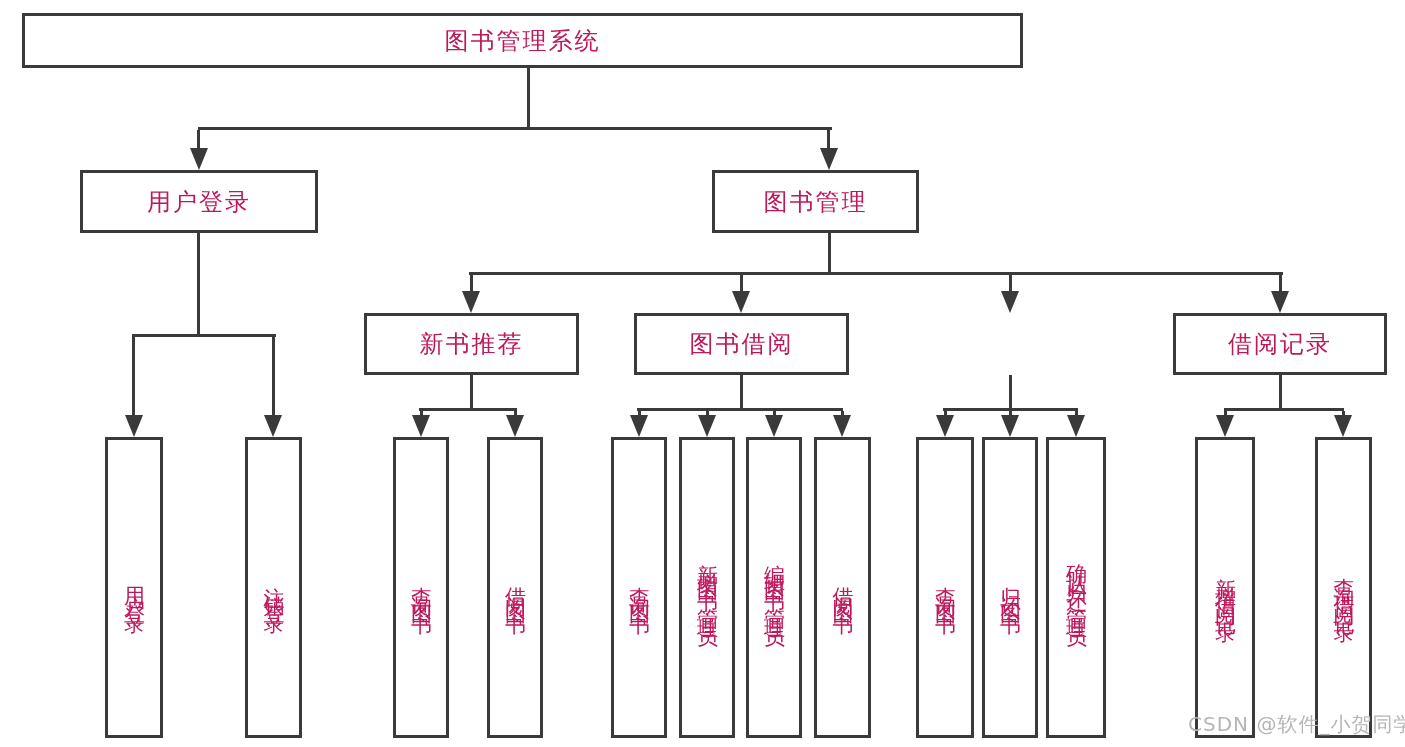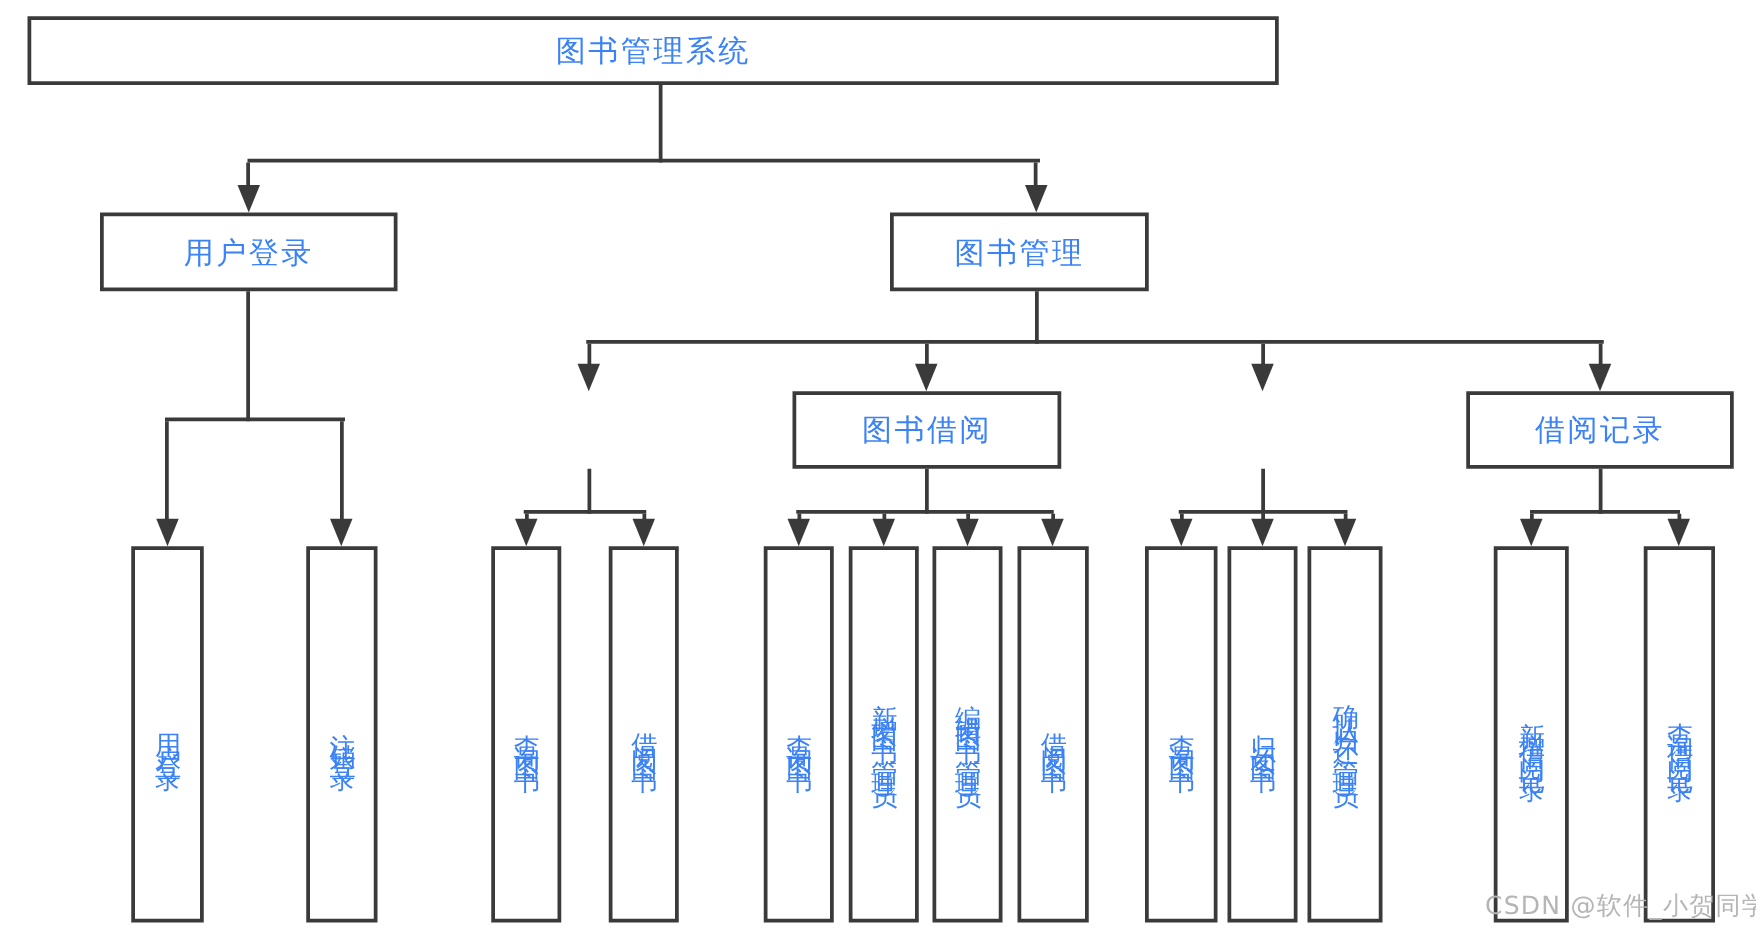--- a/index.html
+++ b/index.html
@@ -12,21 +12,21 @@
     overflow: hidden;
   }
   .box {
     position: absolute;
     box-sizing: border-box;
     border: 3px solid #3a3a3a;
     background: #ffffff;
     display: flex;
     align-items: center;
     justify-content: center;
-    color: #3b82f6;
+    color: #be185d;
     font-size: 24px;
     white-space: nowrap;
     letter-spacing: 2px;
   }
   .vbox {
     writing-mode: vertical-rl;
     text-orientation: mixed;
     font-size: 21px;
     letter-spacing: 9px;
     line-height: 1;
@@ -87,20 +87,21 @@
     <div class="vline" style="left:470px; top:275px; width:3px; height:18px;"></div>
     <div class="arrow-head" style="left:462px; top:291px;"></div>
     <div class="vline" style="left:740px; top:275px; width:3px; height:18px;"></div>
     <div class="arrow-head" style="left:732px; top:291px;"></div>
     <div class="vline" style="left:1009px; top:275px; width:3px; height:18px;"></div>
     <div class="arrow-head" style="left:1001px; top:291px;"></div>
     <div class="vline" style="left:1279px; top:275px; width:3px; height:18px;"></div>
     <div class="arrow-head" style="left:1271px; top:291px;"></div>
   </div>
 
+  <div class="box" style="left:364px; top:313px; width:215px; height:62px;">新书推荐</div>
   <div class="box" style="left:634px; top:313px; width:215px; height:62px;">图书借阅</div>
   <div class="box" style="left:1173px; top:313px; width:214px; height:62px;">借阅记录</div>
 
   <div>
     <div class="vline" style="left:470px; top:375px; width:3px; height:36px;"></div>
     <div class="hline" style="left:419px; top:408px; width:98px; height:3px;"></div>
     <div class="vline" style="left:420px; top:411px; width:3px; height:8px;"></div>
     <div class="arrow-head" style="left:412px; top:415px;"></div>
     <div class="vline" style="left:514px; top:411px; width:3px; height:8px;"></div>
     <div class="arrow-head" style="left:506px; top:415px;"></div>

